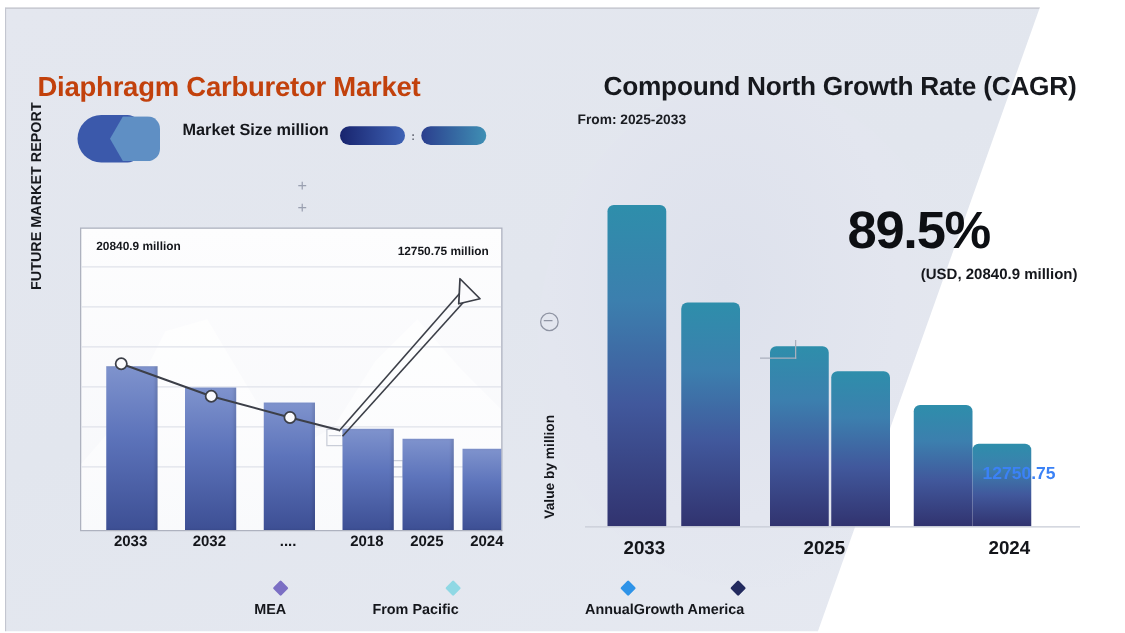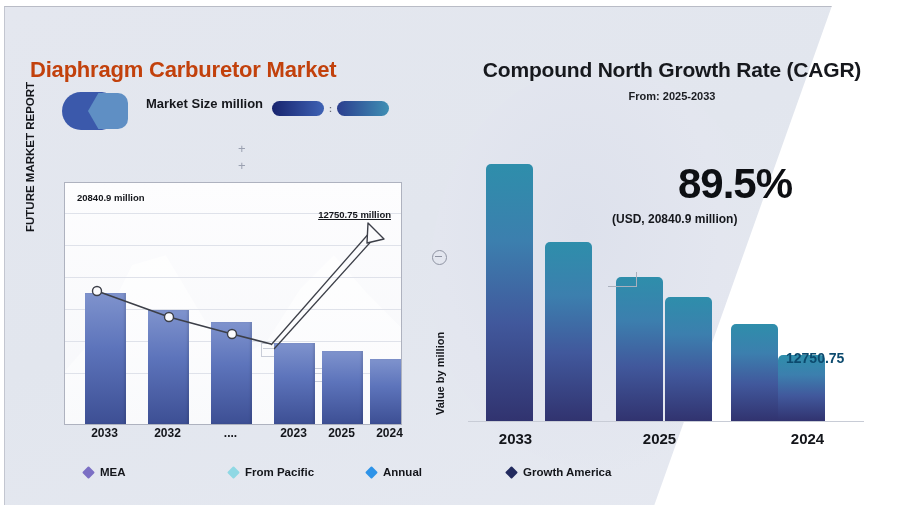--- a/index.html
+++ b/index.html
@@ -32,21 +32,21 @@
   
   .title-left{
     position:absolute;left:30px;top:57px;
     font-size:22px;font-weight:bold;color:#c2410c;letter-spacing:-.2px;
   }
   .title-right{
     position:absolute;left:462px;top:58px;width:420px;text-align:center;
     font-size:21px;font-weight:bold;color:#16181d;letter-spacing:-.2px;
   }
   .subtitle-right{
-    position:absolute;left:462px;top:90px;width:420px;text-align:center;
+    position:absolute;left:462px;top:90px;width:420px;text-align:left;
     font-size:11px;font-weight:bold;color:#1b1d22;
   }
 
   
   .logo-mark{position:absolute;left:62px;top:92px;width:66px;height:38px;}
   .logo-a{position:absolute;left:0;top:0;width:50px;height:38px;background:#3b59ab;border-radius:19px 10px 10px 19px;}
   .logo-b{position:absolute;left:26px;top:1px;width:40px;height:36px;background:#5f8fc4;
           clip-path:polygon(26% 0,100% 0,100% 100%,26% 100%,0 50%);border-radius:0 10px 10px 0;}
   .logo-label{position:absolute;left:126px;top:96px;font-size:13px;font-weight:bold;color:#15171c;margin-left:20px;}
   .pill-row{position:absolute;left:272px;top:101px;display:flex;align-items:center;gap:5px;}
@@ -70,21 +70,21 @@
     clip-path:polygon(0 78%,10% 62%,20% 34%,30% 30%,42% 58%,52% 72%,60% 66%,70% 44%,80% 30%,90% 46%,100% 60%,100% 100%,0 100%);
   }
   .gridline{position:absolute;left:0;width:100%;height:1px;background:#dfe2ea;}
   .lbar{
     position:absolute;bottom:0;
     background:linear-gradient(180deg,#7f93cd 0%,#5d74bb 42%,#3d4f94 100%);
     box-shadow:inset -2px 0 2px rgba(0,0,0,.10);
   }
   .ann{position:absolute;font-size:9.5px;font-weight:bold;color:#15171c;text-align:center;}
   .ann-left{left:12px;top:9px;}
-  .ann-right{right:10px;top:26px;text-decoration:underline;}
+  .ann-right{right:10px;top:13px;}
   .xlab{
     position:absolute;top:426px;font-size:12px;font-weight:bold;color:#14161b;
     text-align:center;
   }
   .ylab-left{
     position:absolute;left:24px;top:232px;
     font-size:11.5px;font-weight:bold;color:#15171c;
     transform:rotate(-90deg);transform-origin:left top;white-space:nowrap;
   }
   .ylab-right{
@@ -105,35 +105,35 @@
     position:absolute;bottom:0;border-radius:5px 5px 0 0;
     background:linear-gradient(180deg,#2e8eab 0%,#3c7fae 30%,#41589c 62%,#31336f 100%);
   }
   .rbaseline{position:absolute;left:468px;top:421px;width:396px;height:1px;background:#c8ccd6;}
   .rxlab{position:absolute;top:430px;font-size:15px;font-weight:bold;color:#13151a;text-align:center;}
   .cagr{
     position:absolute;left:600px;top:160px;width:270px;text-align:center;
     font-size:42px;font-weight:bold;color:#0d0f13;letter-spacing:-1px;
   }
   .cagr-sub{
-    position:absolute;left:612px;top:212px;width:270px;text-align:left;
+    position:absolute;left:592px;top:212px;width:270px;text-align:right;
     font-size:12px;font-weight:bold;color:#15171c;
   }
   .rvalue{
-    position:absolute;left:786px;top:350px;
-    font-size:14px;font-weight:bold;color:#0c4a6e;
+    position:absolute;left:786px;top:370px;
+    font-size:14px;font-weight:bold;color:#3b82f6;
   }
   .bracket{
     position:absolute;left:608px;top:272px;width:28px;height:14px;
     border-right:1.5px solid #aab0bd;border-bottom:1.5px solid #aab0bd;
   }
 
   
   .legend{position:absolute;left:84px;top:466px;display:flex;align-items:center;}
-  .lg-item{display:flex;align-items:center;gap:7px;}
+  .lg-item{display:flex;align-items:flex-end;gap:7px;flex-direction:column;}
   .lg-dot{width:9px;height:9px;transform:rotate(45deg);border-radius:1px;}
   .lg-text{font-size:11.5px;font-weight:bold;color:#14161b;white-space:nowrap;}
 </style>
 </head>
 <body>
 
 <div id="stage">
   <div class="bg-panel"></div>
   <div class="bg-blob"></div>
   <div class="bg-wedge"></div>
@@ -187,21 +187,21 @@
       <path d="M303,40 L319,56 L302,60 Z" fill="#fbfbfd" stroke="#3c3f48" stroke-width="1.4" stroke-linejoin="round"></path>
     </svg>
 
     <div class="ann ann-left">20840.9 million</div>
     <div class="ann ann-right">12750.75 million</div>
   </div>
 
   <div class="xlab" style="left:64px;width:81px">2033</div>
   <div class="xlab" style="left:127px;width:81px">2032</div>
   <div class="xlab" style="left:190px;width:81px">....</div>
-  <div class="xlab" style="left:253px;width:81px">2023</div>
+  <div class="xlab" style="left:253px;width:81px">2018</div>
   <div class="xlab" style="left:301px;width:81px">2025</div>
   <div class="xlab" style="left:349px;width:81px">2024</div>
 
   <div class="title-right">Compound North Growth Rate (CAGR)</div>
   <div class="subtitle-right">From: 2025-2033</div>
 
   <div style="position:absolute;left:468px;top:150px;width:400px;height:271px">
     <div class="rbar" style="left:18px;width:47px;height:257px;"></div>
     <div class="rbar" style="left:77px;width:47px;height:179px;"></div>
     <div class="rbar" style="left:148px;width:47px;height:144px;"></div>

